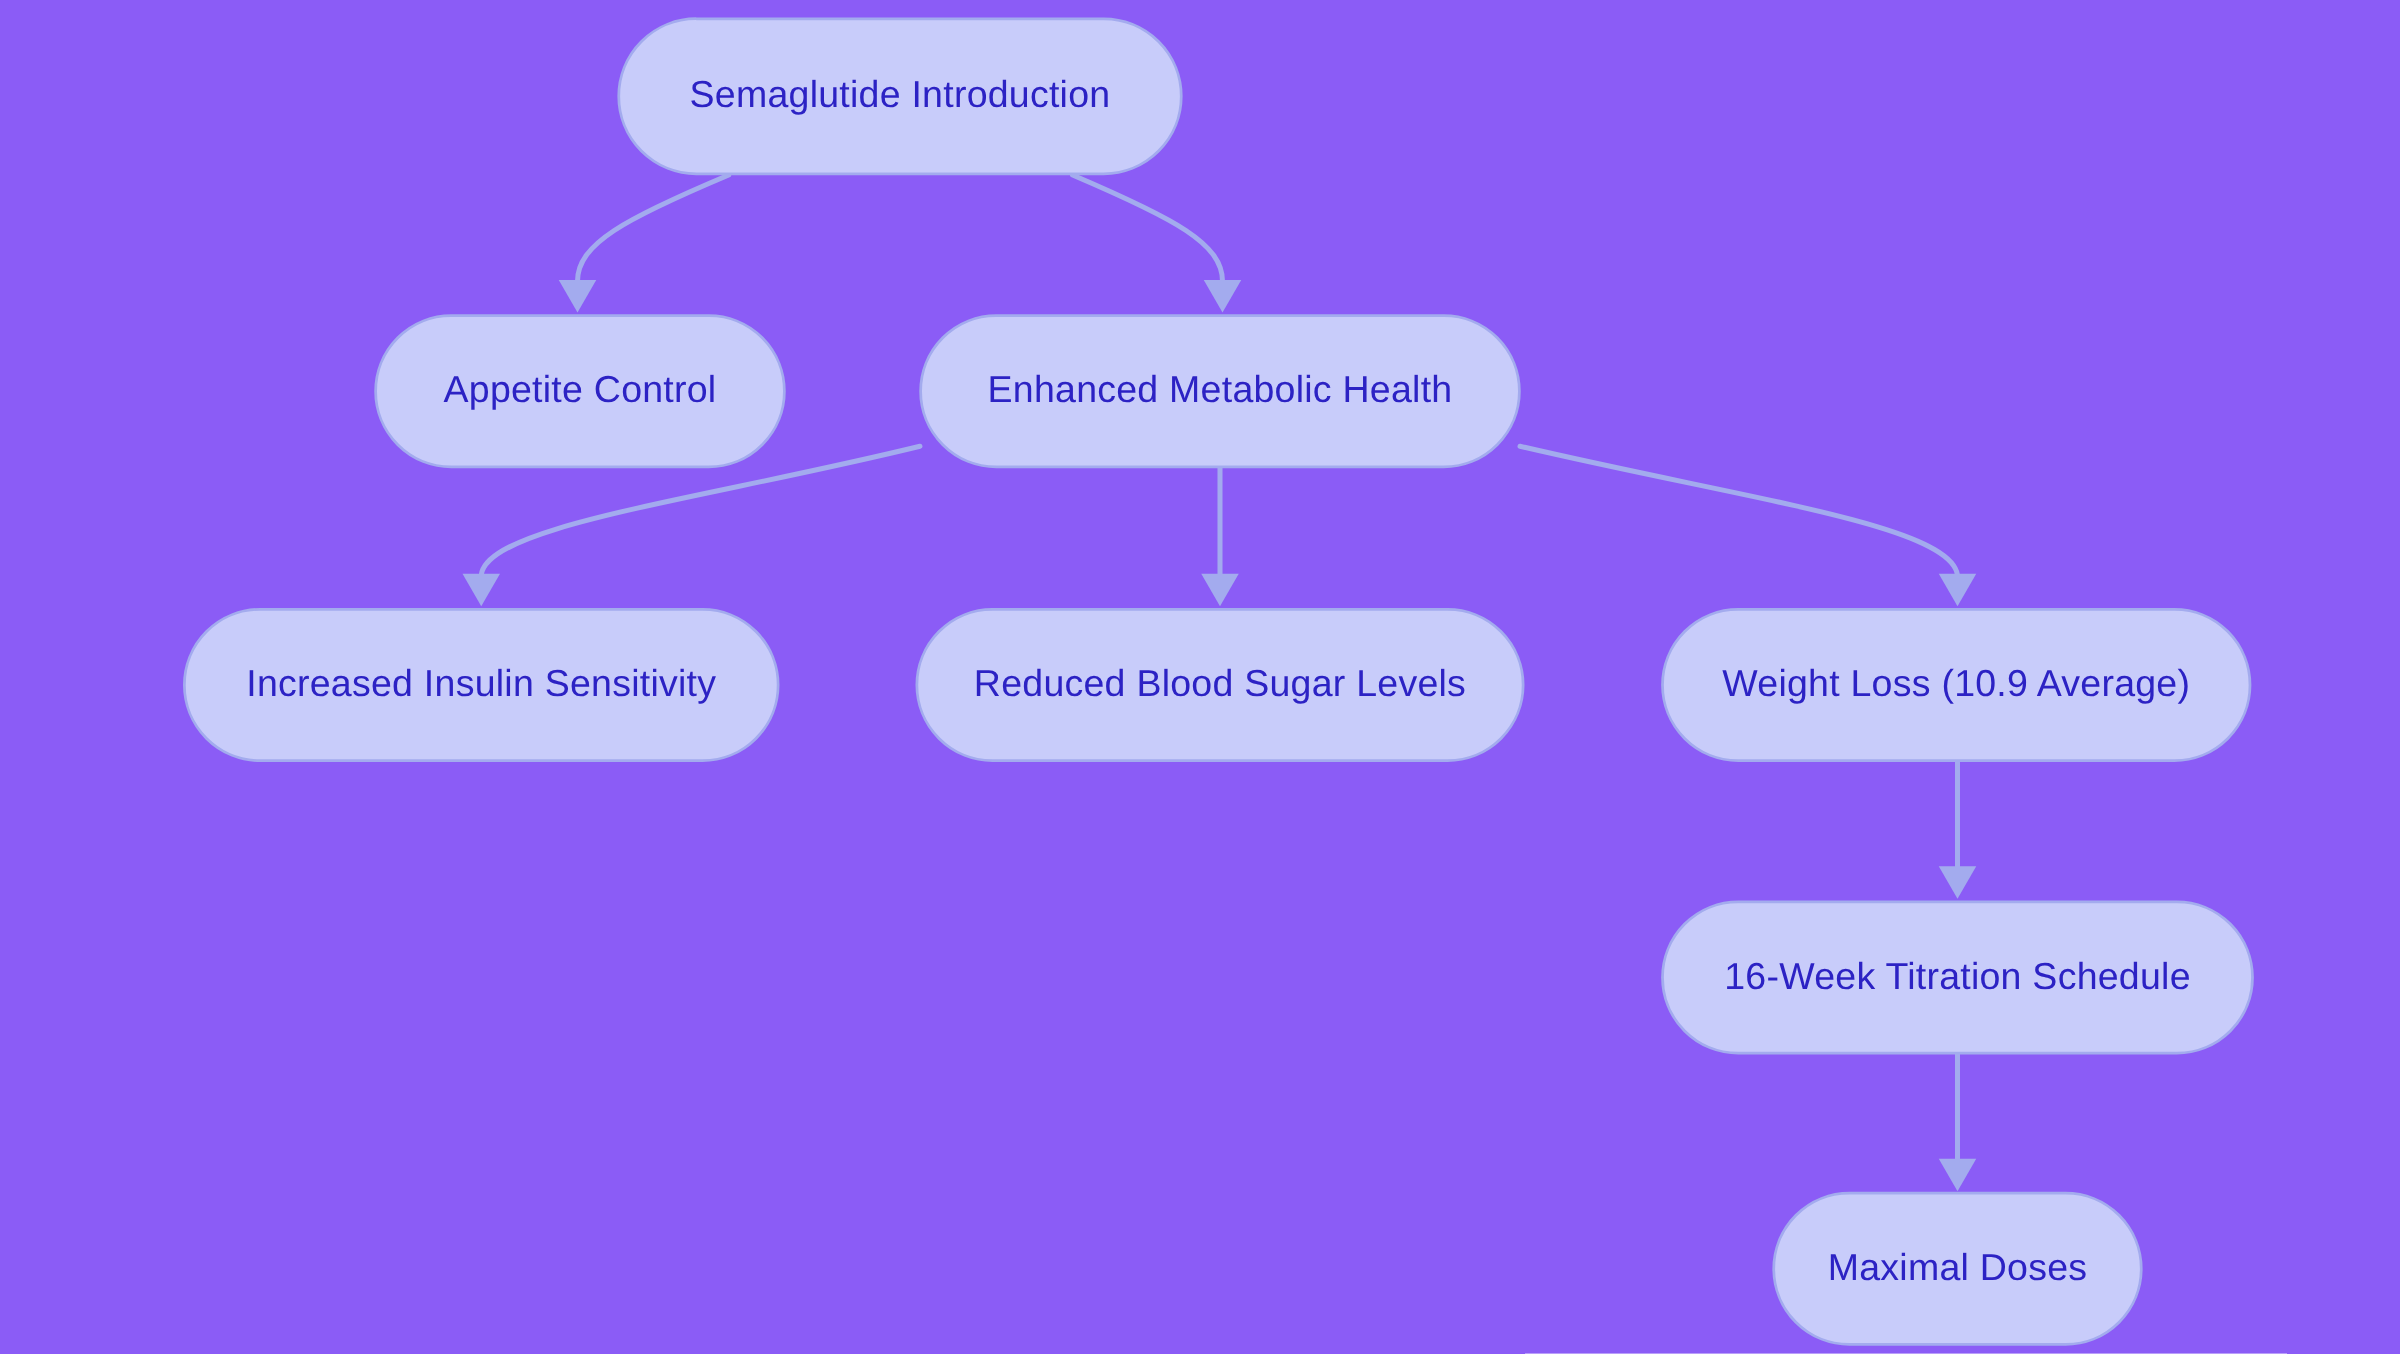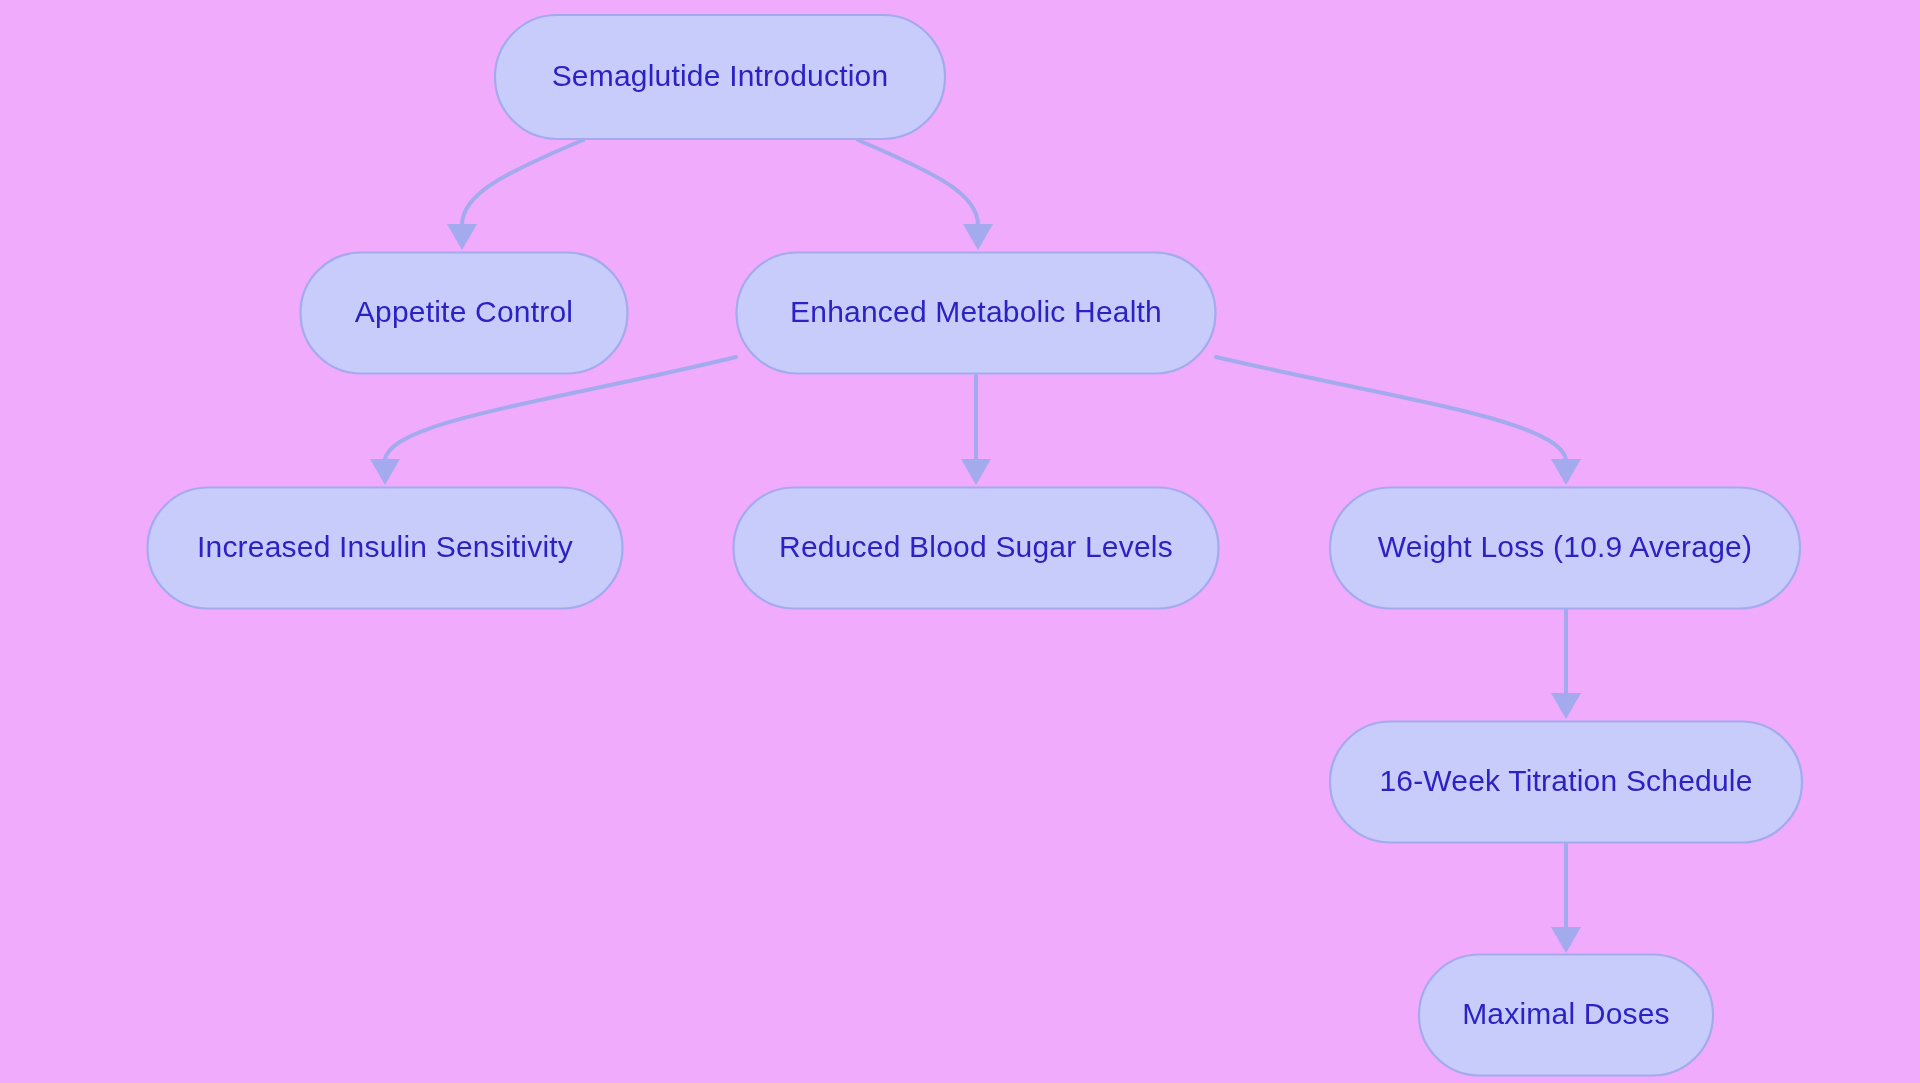--- a/index.html
+++ b/index.html
@@ -11,21 +11,21 @@
   body {
     width: 1920px;
     height: 1083px;
     overflow: hidden;
     font-family: "Liberation Sans", "DejaVu Sans", sans-serif;
   }
   #flowchart-canvas {
     position: relative;
     width: 1920px;
     height: 1083px;
-    background: #f0abfc;
+    background: #8b5cf6;
   }
   #flow-svg {
     position: absolute;
     top: 0;
     left: 0;
     width: 1920px;
     height: 1083px;
     display: block;
   }
   .edge-path {

